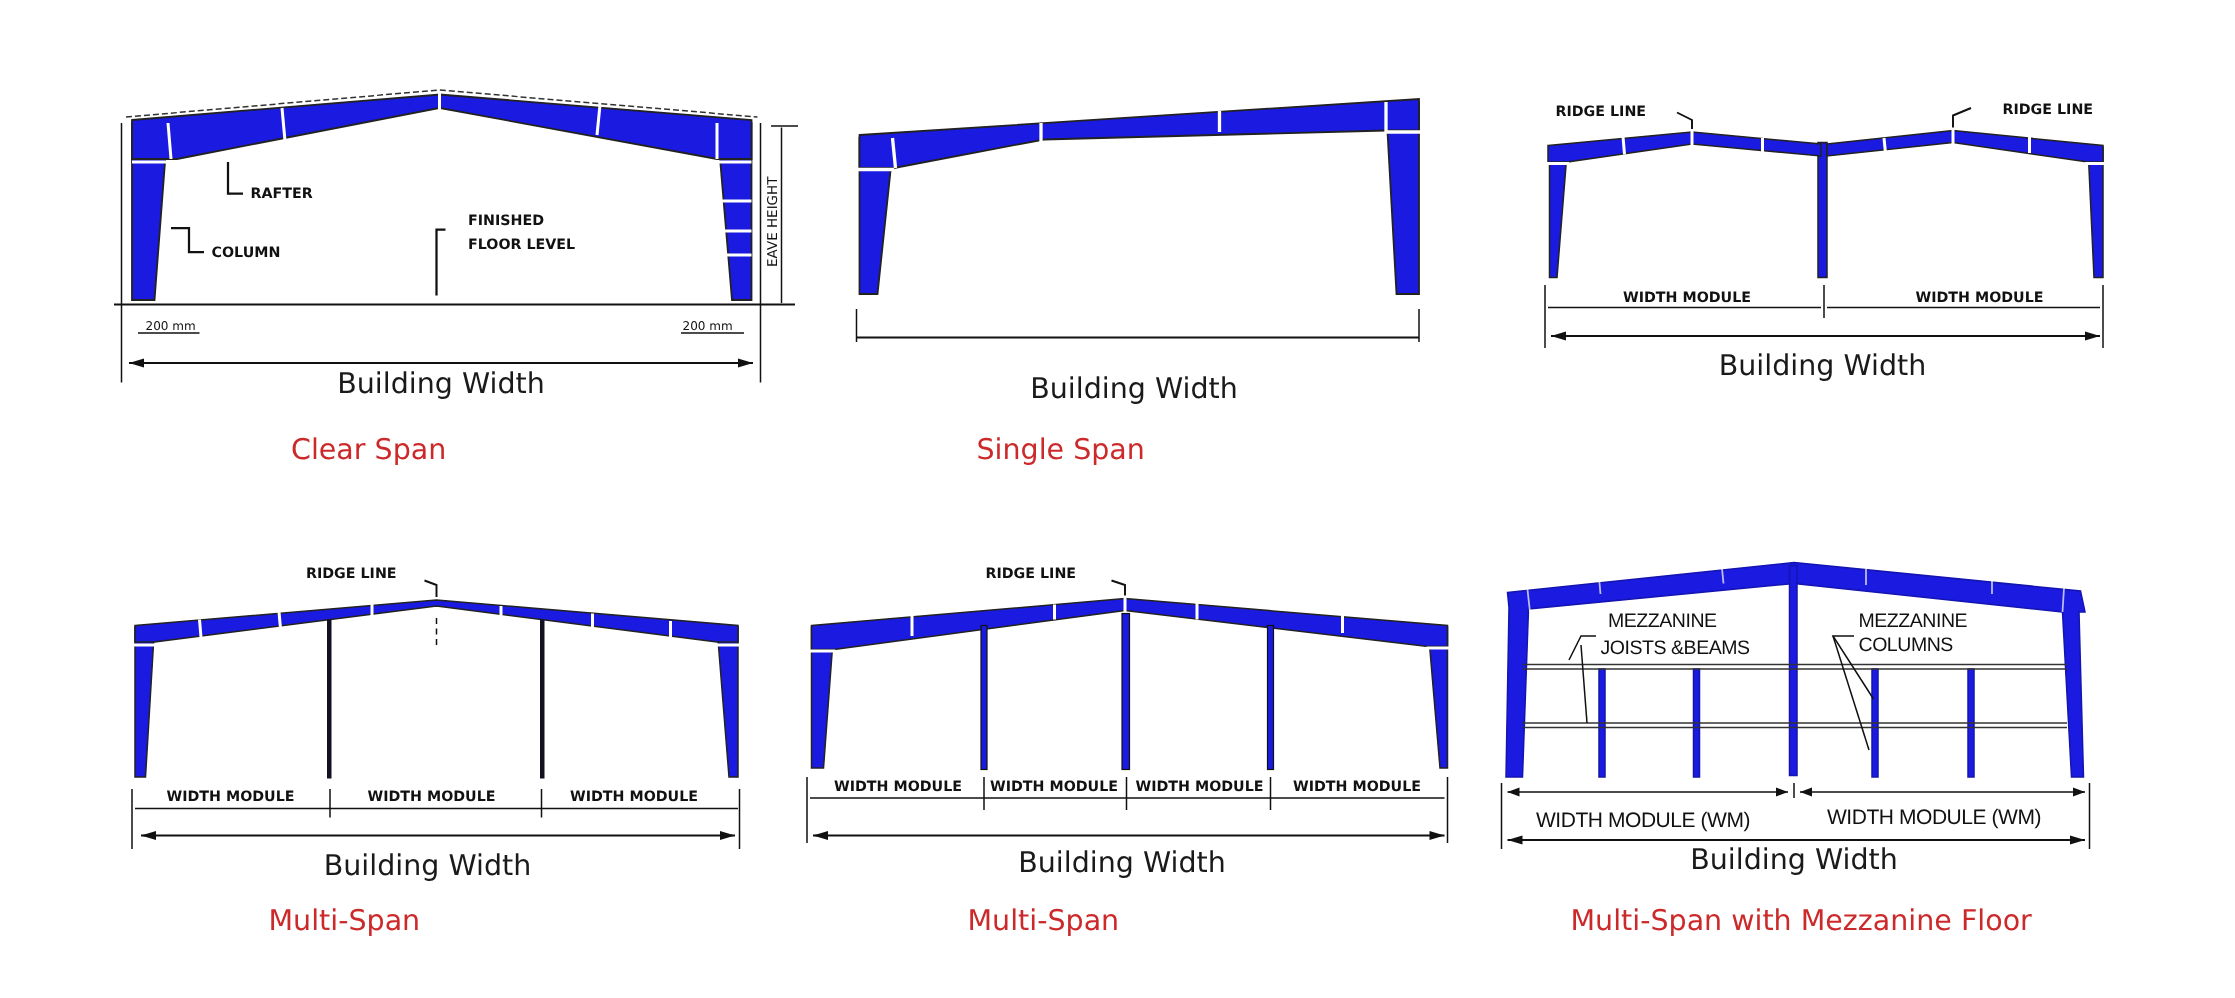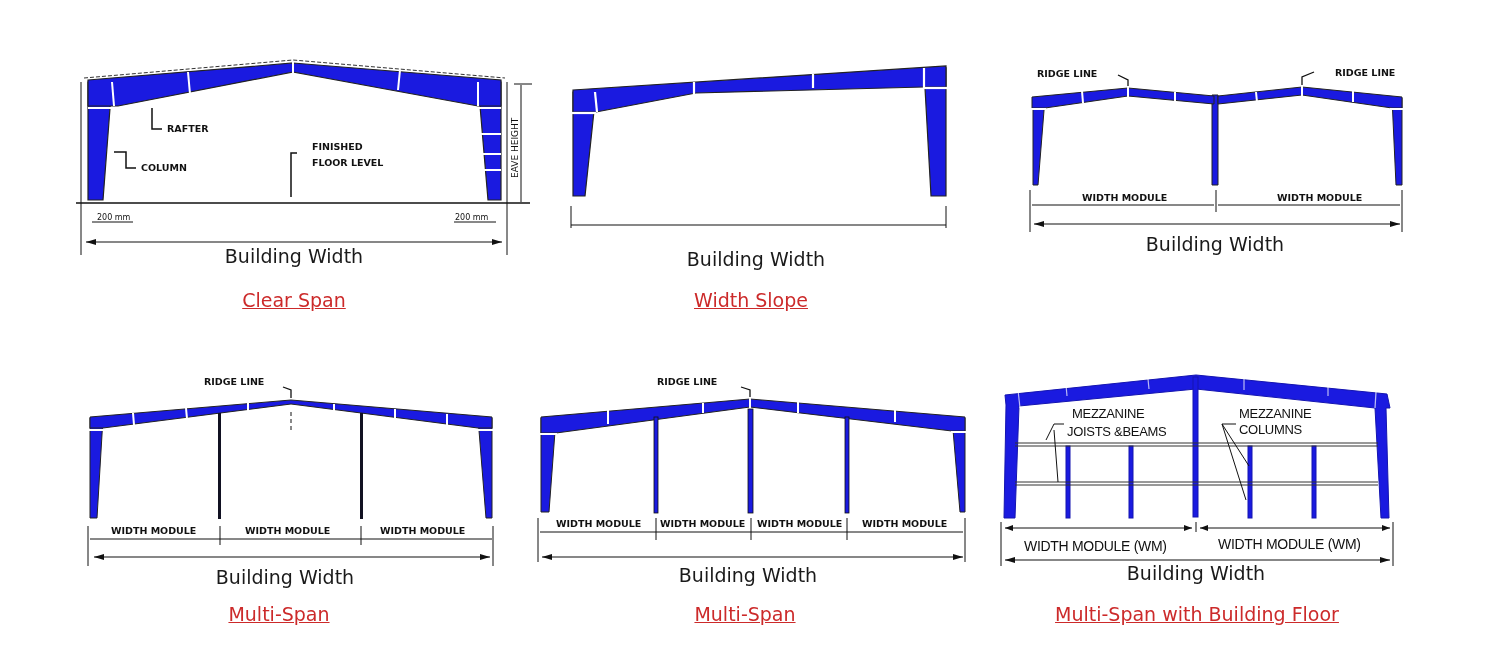--- a/index.html
+++ b/index.html
@@ -1,20 +1,20 @@
 <!DOCTYPE html>
 <html><head>
 <meta charset="utf-8">
 <style>
   html, body { margin: 0; padding: 0; background: #ffffff; }
   body { width: 1490px; height: 665px; position: relative; overflow: hidden; font-family: "DejaVu Sans", sans-serif; }
   .panel { position: absolute; }
   .panel svg { position: absolute; left: 0; top: 0; overflow: visible; }
   .bw { position: absolute; font-family: "DejaVu Sans", sans-serif; font-size: 19px; color: #1a1a1a; text-align: center; white-space: nowrap; }
-  .caption { position: absolute; font-family: "DejaVu Sans", sans-serif; font-size: 19px; color: #cc2a2a; text-align: center; white-space: nowrap; text-decoration: underline; }
+  .caption { position: absolute; font-family: "DejaVu Sans", sans-serif; font-size: 19px; color: #cc2a2a; text-align: left; white-space: nowrap; }
   .lbl { font-family: "DejaVu Sans", sans-serif; font-weight: bold; font-size: 9.5px; fill: #111; }
   .lbl2 { font-family: "Liberation Sans", sans-serif; font-size: 13px; fill: #111; letter-spacing: -0.3px; }
 </style>
 </head>
 <body>
 
 <div class="panel" style="left:0;top:0;width:540px;height:330px;">
   <svg width="540" height="330">
     <g stroke="#222" stroke-width="1.2" fill="#1a1ae0" stroke-dasharray="">
 
@@ -83,21 +83,21 @@
       <line x1="595" y1="92" x2="597" y2="112"></line>
       <line x1="694" y1="82" x2="694" y2="96"></line>
       <line x1="813" y1="74" x2="813" y2="88"></line>
       <line x1="924" y1="68" x2="924" y2="88"></line>
     </g>
     <line x1="571" y1="206" x2="571" y2="228" stroke="#111"></line>
     <line x1="946" y1="206" x2="946" y2="228" stroke="#111"></line>
     <line x1="571" y1="225" x2="946" y2="225" stroke="#111" stroke-width="1.2"></line>
   </svg>
   <div class="bw" style="left:656px;top:248px;width:200px;">Building Width</div>
-  <div class="caption" style="left:651px;top:289px;width:200px;">Width Slope</div>
+  <div class="caption" style="left:651px;top:289px;width:200px;">Single Span</div>
 </div>
 
 <div class="panel" style="left:0;top:0;width:1490px;height:330px;">
   <svg width="1490" height="330">
     <g stroke="#222" stroke-width="1" fill="#1a1ae0">
       <polygon points="1033,98 1045,98 1038,185 1033,185"></polygon>
       <polygon points="1212,95 1218,95 1218,185 1212,185"></polygon>
       <polygon points="1392,98 1402,98 1402,185 1396,185"></polygon>
       <polygon points="1032,97 1128,88 1214,96 1214,104 1128,96 1045,108 1032,108"></polygon>
       <polygon points="1218,96 1302,87 1402,97 1402,108 1392,108 1302,95 1218,104"></polygon>
@@ -246,14 +246,14 @@
     <line x1="1200" y1="528" x2="1390" y2="528" stroke="#111"></line>
     <polygon points="1200,528 1208,525 1208,531" fill="#111"></polygon>
     <polygon points="1390,528 1382,525 1382,531" fill="#111"></polygon>
     <text x="1024" y="551" class="lbl2" style="font-size:14px">WIDTH MODULE (WM)</text>
     <text x="1218" y="549" class="lbl2" style="font-size:14px">WIDTH MODULE (WM)</text>
     <line x1="1005" y1="560" x2="1390" y2="560" stroke="#111" stroke-width="1.2"></line>
     <polygon points="1005,560 1015,557 1015,563" fill="#111"></polygon>
     <polygon points="1390,560 1380,557 1380,563" fill="#111"></polygon>
   </svg>
   <div class="bw" style="left:1096px;top:562px;width:200px;">Building Width</div>
-  <div class="caption" style="left:1047px;top:603px;width:300px;">Multi-Span with Building Floor</div>
+  <div class="caption" style="left:1047px;top:603px;width:300px;">Multi-Span with Mezzanine Floor</div>
 </div>
 
 </body></html>

